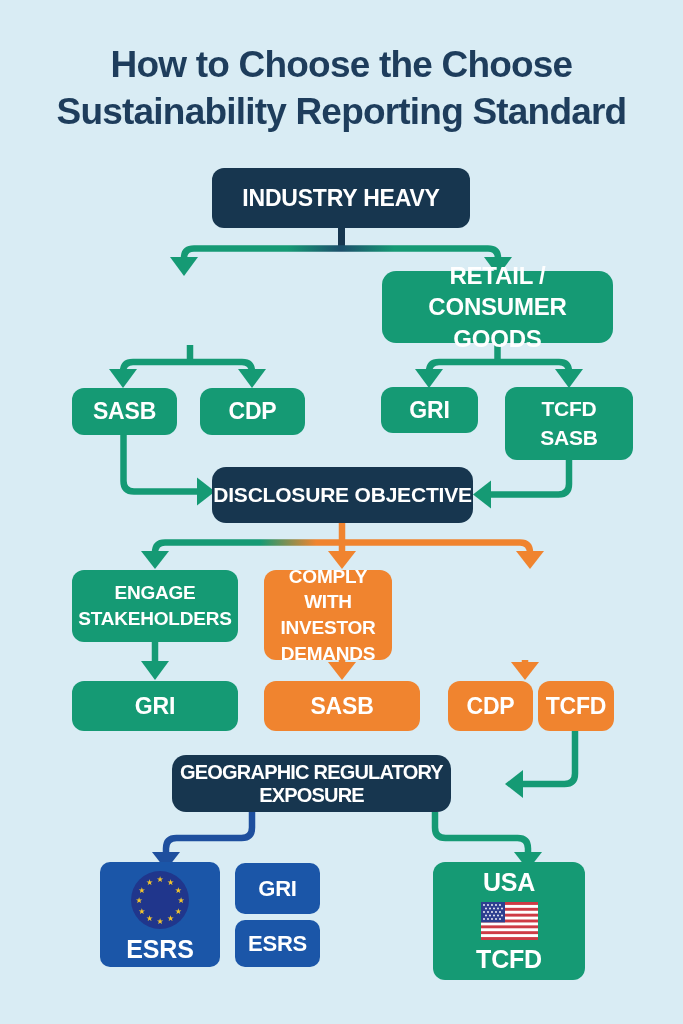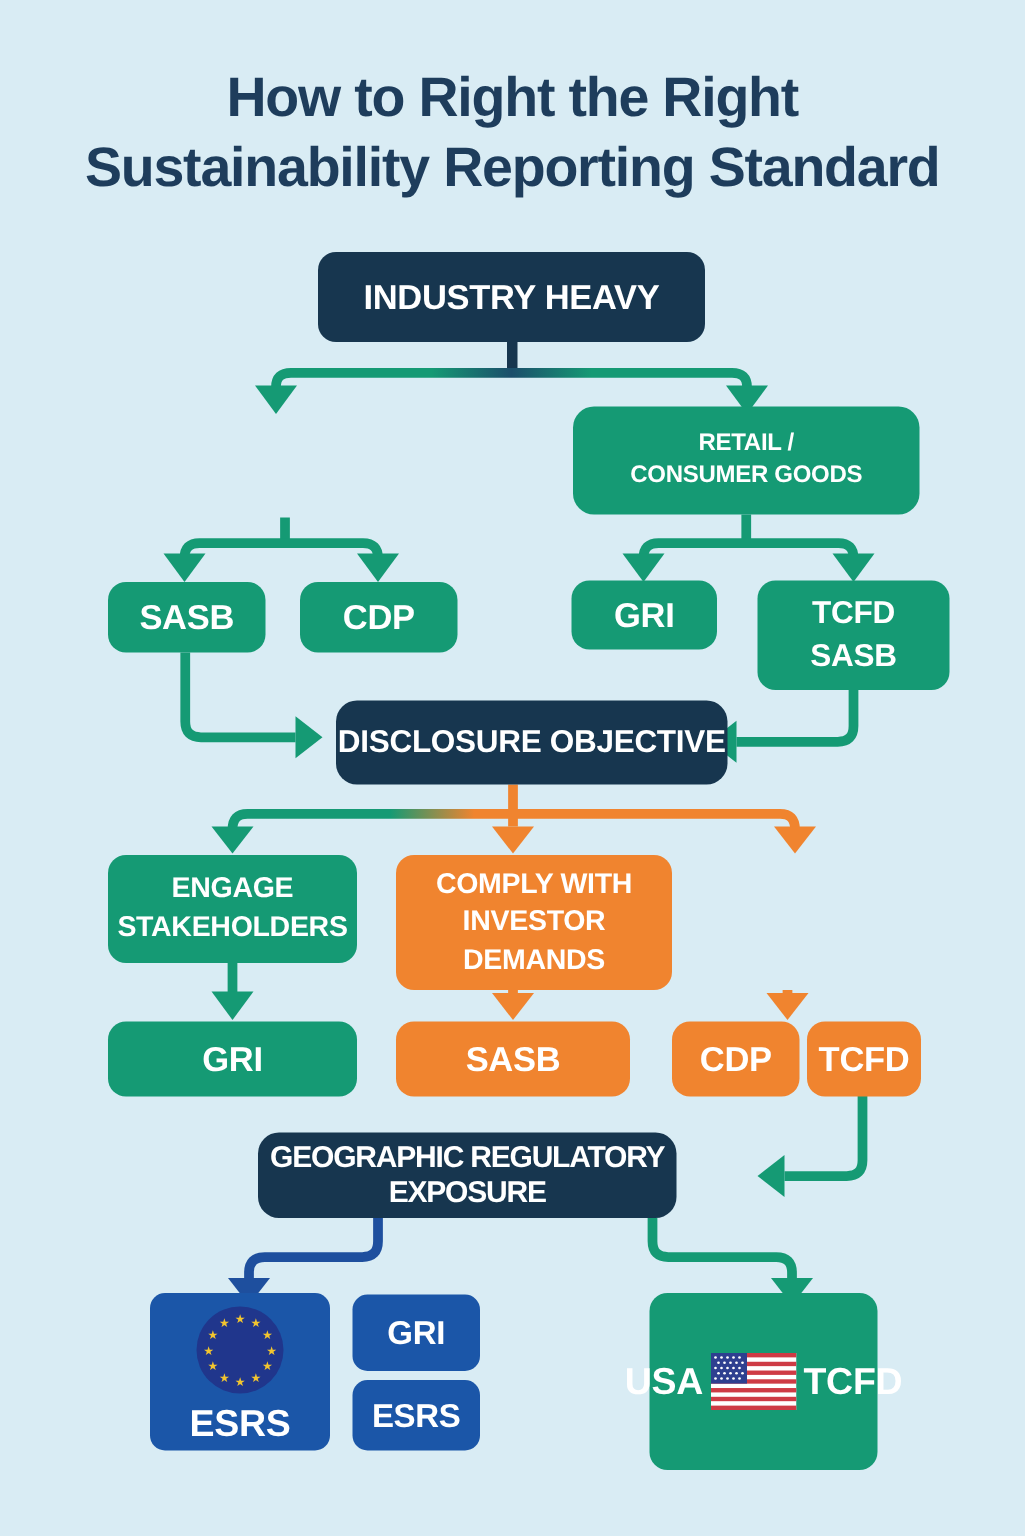--- a/index.html
+++ b/index.html
@@ -40,46 +40,46 @@
     letter-spacing:-0.2px;
     box-sizing:border-box;
   }
   .navy{background:var(--navy,#17364F);}
   .green{background:var(--green,#159A74);}
   .orange{background:var(--orange,#F0842F);}
   .blue{background:var(--blue,#1B56A8);}
 
   .n-industry{left:212px;top:168px;width:258px;height:60px;border-radius:12px;font-size:23px;}
   .n-manufacturing{left:72px;top:273px;width:236px;height:72px;border-radius:14px;font-size:20px;line-height:1.3;}
-  .n-retail{left:382px;top:271px;width:231px;height:72px;border-radius:14px;font-size:16px;line-height:1.3;}
+  .n-retail{left:382px;top:271px;width:231px;height:72px;border-radius:14px;font-size:24px;line-height:1.3;}
   .n-msasb{left:72px;top:388px;width:105px;height:47px;border-radius:12px;font-size:23px;}
   .n-mcdp{left:200px;top:388px;width:105px;height:47px;border-radius:12px;font-size:23px;}
   .n-rgri{left:381px;top:387px;width:97px;height:46px;border-radius:12px;font-size:23px;}
   .n-rtcfdsasb{left:505px;top:387px;width:128px;height:73px;border-radius:12px;font-size:21px;line-height:1.35;}
-  .n-disclosure{left:212px;top:467px;width:261px;height:56px;border-radius:14px;font-size:21px;margin-left:12px;}
+  .n-disclosure{left:212px;top:467px;width:261px;height:56px;border-radius:14px;font-size:21px;}
   .n-engage{left:72px;top:570px;width:166px;height:72px;border-radius:12px;font-size:19px;line-height:1.35;}
-  .n-comply{left:264px;top:570px;width:184px;height:90px;border-radius:12px;font-size:19px;line-height:1.35;}
+  .n-comply{left:264px;top:570px;width:128px;height:90px;border-radius:12px;font-size:19px;line-height:1.35;}
   .n-prepare{left:448px;top:570px;width:166px;height:90px;border-radius:12px;font-size:19px;line-height:1.35;}
   .n-gri2{left:72px;top:681px;width:166px;height:50px;border-radius:12px;font-size:23px;}
   .n-sasb2{left:264px;top:681px;width:156px;height:50px;border-radius:12px;font-size:23px;}
   .n-cdp2{left:448px;top:681px;width:85px;height:50px;border-radius:12px;font-size:23px;}
   .n-tcfd2{left:538px;top:681px;width:76px;height:50px;border-radius:12px;font-size:23px;}
   .n-geographic{left:172px;top:755px;width:279px;height:57px;border-radius:14px;font-size:20px;letter-spacing:-0.8px;}
   .n-eu{left:100px;top:862px;width:120px;height:105px;border-radius:10px;font-size:25px;flex-direction:column;gap:4px;padding-top:4px;}
   .n-gri3{left:235px;top:863px;width:85px;height:51px;border-radius:10px;font-size:22px;}
   .n-esrs2{left:235px;top:920px;width:85px;height:47px;border-radius:10px;font-size:22px;}
-  .n-usa{left:433px;top:862px;width:152px;height:118px;border-radius:12px;font-size:25px;flex-direction:row;gap:5px;}
+  .n-usa{left:433px;top:862px;width:152px;height:118px;border-radius:12px;font-size:25px;flex-direction:column;gap:5px;}
   .flag{display:block;line-height:0;}
 </style>
 </head>
 <body>
 
 <div id="canvas">
 
-  <div id="title">How to Right the Right
+  <div id="title">How to Choose the Choose
 Sustainability Reporting Standard</div>
 
   <svg class="connectors" width="683" height="1024" viewBox="0 0 683 1024">
     <defs>
       <linearGradient id="g-go" gradientUnits="userSpaceOnUse" x1="155" y1="0" x2="530" y2="0">
         <stop class="stop-g" offset="0"></stop>
           <stop class="stop-g" offset="0.28"></stop>
         <stop class="stop-o" offset="0.43"></stop>
           <stop class="stop-o" offset="1"></stop>
       </linearGradient>

